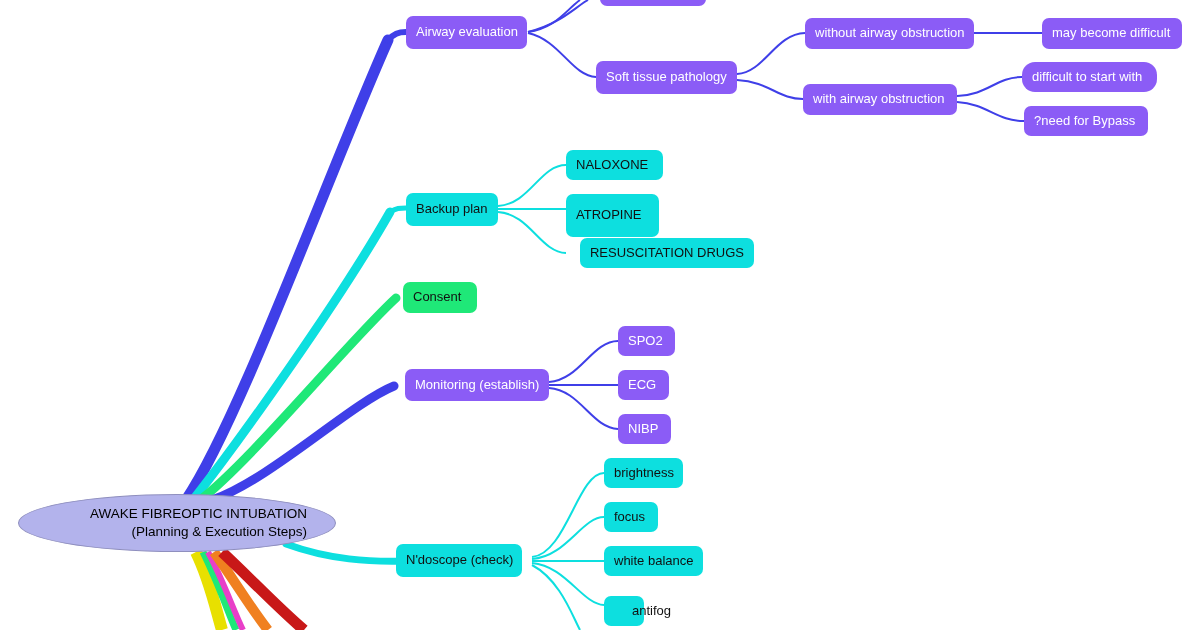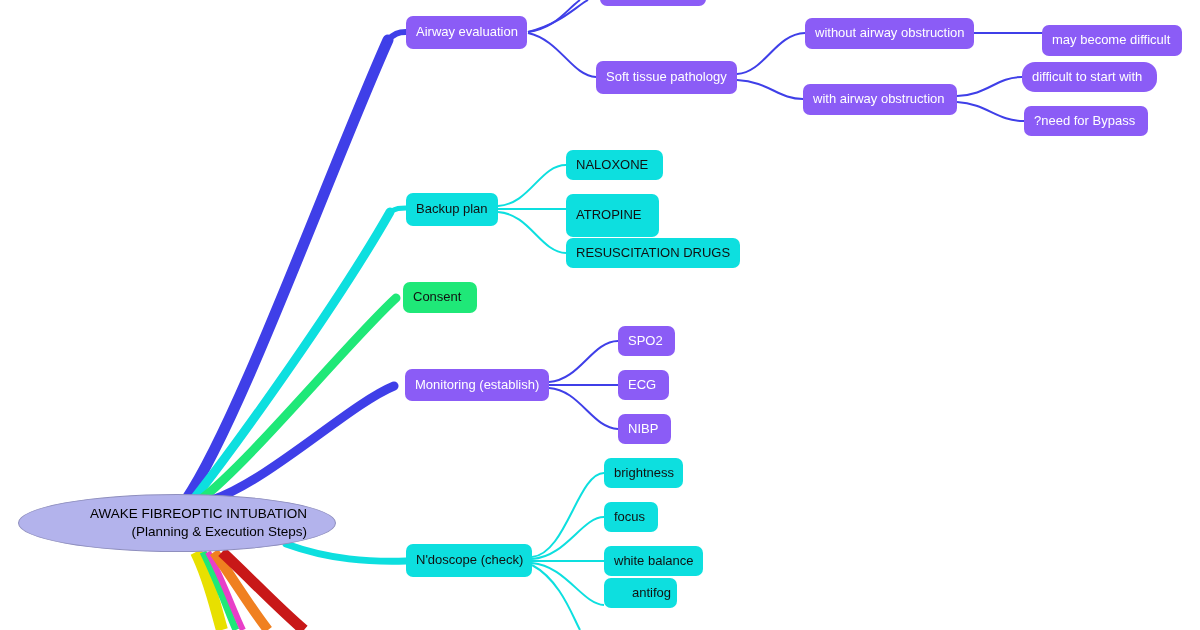--- a/index.html
+++ b/index.html
@@ -134,21 +134,21 @@
   </div>
 
   <div class="node blue" style="left:596px; top:61px; width:141px; height:33px;">
     <span>Soft tissue pathology</span>
   </div>
 
   <div class="node blue" style="left:805px; top:18px; width:169px; height:31px;">
     <span>without airway obstruction</span>
   </div>
 
-  <div class="node blue" style="left:1042px; top:25px; width:140px; height:31px;">
+  <div class="node blue" style="left:1042px; top:18px; width:140px; height:31px;">
     <span>may become difficult</span>
   </div>
 
   <div class="node blue" style="left:803px; top:84px; width:154px; height:31px;">
     <span>with airway obstruction</span>
   </div>
 
   <div class="node blue" style="left:1022px; top:62px; width:135px; height:30px;border-radius:13px;">
     <span>difficult to start with</span>
   </div>
@@ -162,21 +162,21 @@
   </div>
 
   <div class="node cyan" style="left:566px; top:150px; width:97px; height:30px;">
     <span>NALOXONE</span>
   </div>
 
   <div class="node cyan" style="left:566px; top:194px; width:93px; height:43px;">
     <span>ATROPINE</span>
   </div>
 
-  <div class="node cyan" style="left:566px; top:238px; width:174px; height:30px;">
+  <div class="node cyan" style="left:580px; top:238px; width:174px; height:30px;justify-content:flex-end;">
     <span>RESUSCITATION DRUGS</span>
   </div>
 
   <div class="node green" style="left:403px; top:282px; width:74px; height:31px;">
     <span>Consent</span>
   </div>
 
   <div class="node blue" style="left:405px; top:369px; width:144px; height:32px;">
     <span>Monitoring (establish)</span>
   </div>
@@ -186,33 +186,33 @@
   </div>
 
   <div class="node blue" style="left:618px; top:370px; width:51px; height:30px;">
     <span>ECG</span>
   </div>
 
   <div class="node blue" style="left:618px; top:414px; width:53px; height:30px;">
     <span>NIBP</span>
   </div>
 
-  <div class="node cyan" style="left:406px; top:544px; width:126px; height:33px;">
+  <div class="node cyan" style="left:396px; top:544px; width:126px; height:33px;">
     <span>N'doscope (check)</span>
   </div>
 
   <div class="node cyan" style="left:604px; top:458px; width:79px; height:30px;">
     <span>brightness</span>
   </div>
 
   <div class="node cyan" style="left:604px; top:502px; width:54px; height:30px;">
     <span>focus</span>
   </div>
 
   <div class="node cyan" style="left:604px; top:546px; width:99px; height:30px;">
     <span>white balance</span>
   </div>
 
-  <div class="node cyan" style="left:604px; top:578px; width:73px; height:30px;padding-left:28px;">
+  <div class="node cyan" style="left:604px; top:596px; width:40px; height:30px;padding-left:28px;">
     <span>antifog</span>
   </div>
 
 </div>
 
 </body></html>

